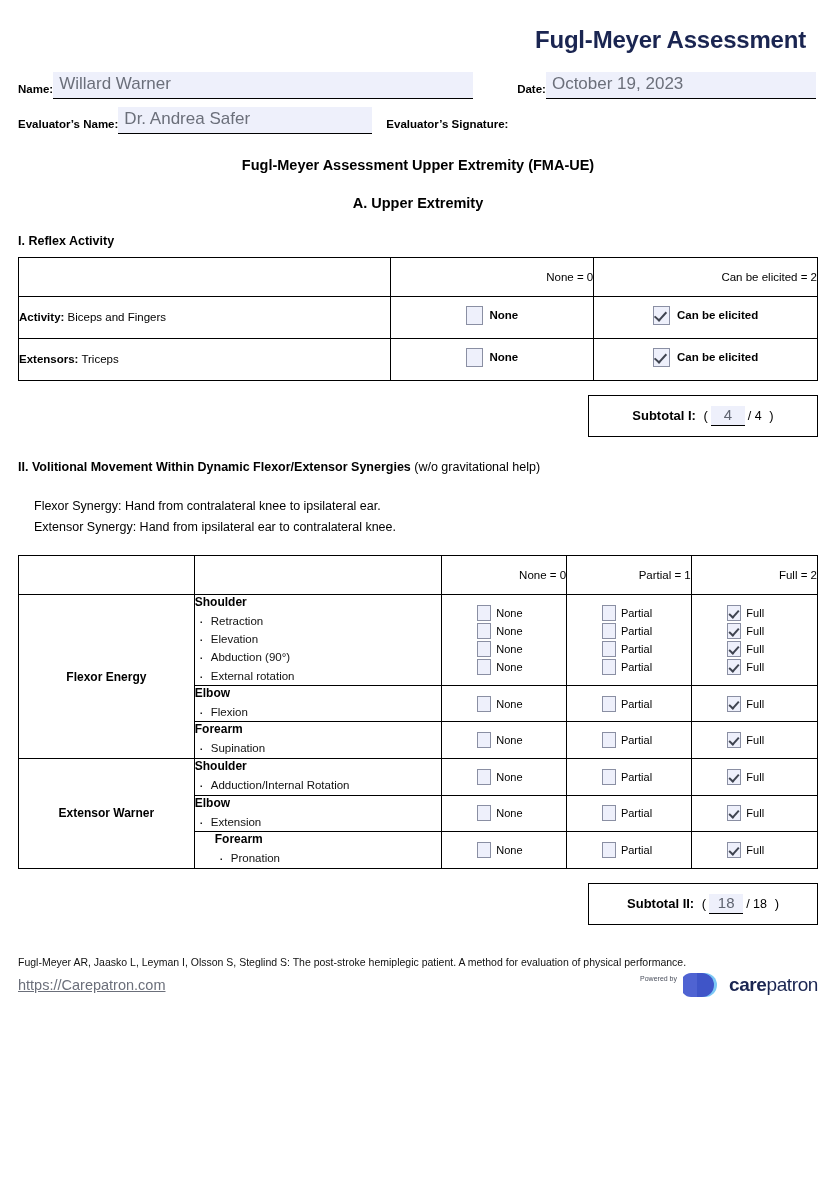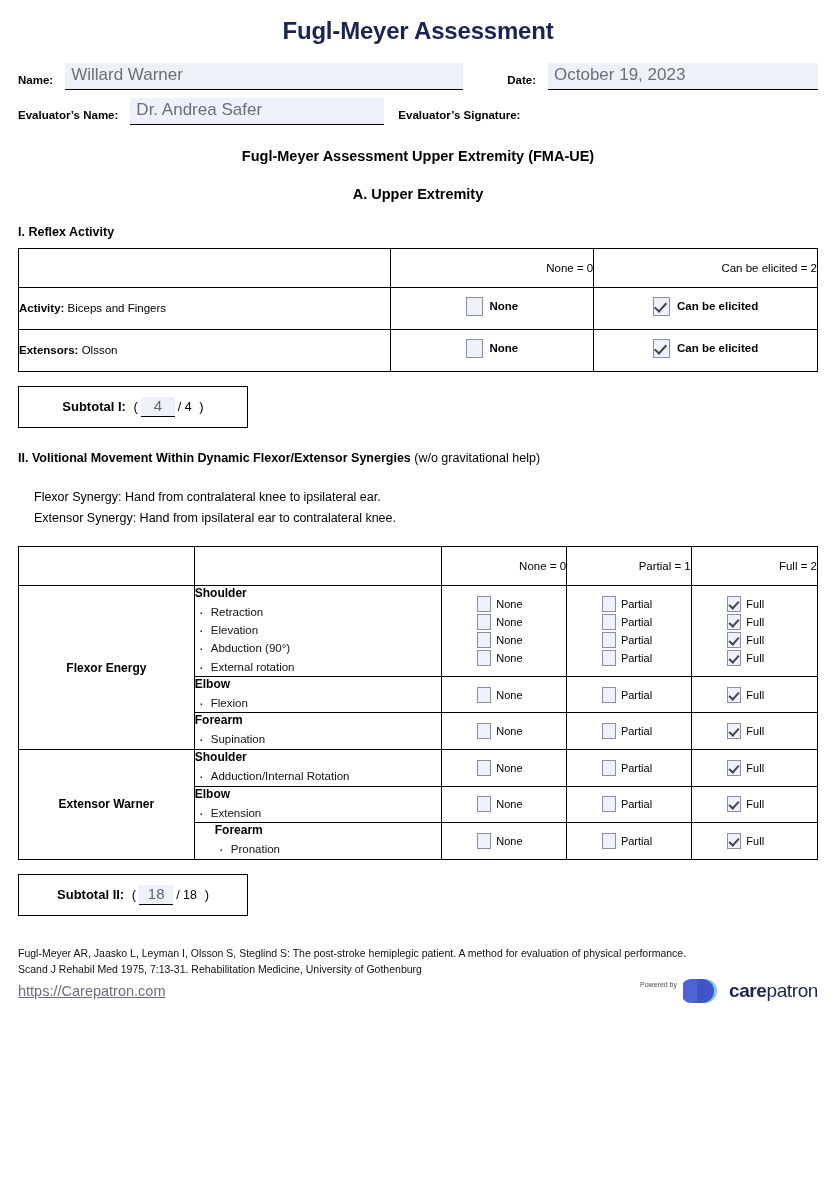--- a/index.html
+++ b/index.html
@@ -18,27 +18,27 @@
   .page {
     width: 836px;
     height: 1180px;
     box-sizing: border-box;
     padding: 0 18px;
     position: relative;
   }
 
   
   .doc-title {
-    text-align: center;
+    text-align: right;
     font-size: 24px;
     font-weight: bold;
     color: #1a2551;
     letter-spacing: -0.2px;
     padding-top: 14px;
-    margin: 3px;
+    margin: 12px;
   }
 
   
   .meta {
     margin-top: 18px;
   }
   .meta-row {
     display: flex;
     align-items: flex-end;
   }
@@ -53,21 +53,20 @@
   .meta-field {
     flex: 1;
     background: #eef0fb;
     border-bottom: 1.6px solid #000;
     font-size: 17px;
     color: #6b6f7a;
     padding: 1px 6px 2px 6px;
     line-height: 1.35;
     white-space: nowrap;
     overflow: hidden;
-    margin-left: 12px;
   }
   .w-name   { max-width: 408px; }
   .w-date   { max-width: 258px; }
   .w-ev     { max-width: 242px; }
   .w-sig    { max-width: 260px; }
   .gap-lg { width: 44px; flex: none; }
   .gap-sm { width: 14px; flex: none; }
 
   
   .subtitle {
@@ -150,20 +149,21 @@
   }
   .cbox.sm.checked::after {
     left: 2.5px; top: 2px;
     width: 4px; height: 8px;
     border-width: 0 2.1px 2.1px 0;
   }
 
   
   .subtotal-holder {
     display: flex;
+    justify-content: flex-end;
     margin-top: 14px;
   }
   .subtotal-box {
     border: 1.3px solid #000;
     width: 228px;
     height: 40px;
     display: flex;
     align-items: center;
     justify-content: center;
     font-size: 13px;
@@ -338,21 +338,21 @@
         </td>
         <td class="cell-center">
           <span class="cb-wrap">
             <span class="cbox checked"></span>
             <span>Can be elicited</span>
           </span>
         </td>
       </tr>
       <tr>
         <td class="rowlabel">
-          <b>Extensors:</b><span> Olsson</span>
+          <b>Extensors:</b><span> Triceps</span>
         </td>
         <td class="cell-center">
           <span class="cb-wrap">
             <span class="cbox"></span>
             <span>None</span>
           </span>
         </td>
         <td class="cell-center">
           <span class="cb-wrap">
             <span class="cbox checked"></span>
@@ -650,21 +650,20 @@
       <span>Subtotal II:</span>
       <span class="paren">&nbsp;(</span>
       <span class="score-field">18</span>
       <span class="denom">/ 18</span>
       <span class="paren">&nbsp;)</span>
     </div>
   </div>
 
   <div class="citation">
     <div>Fugl-Meyer AR, Jaasko L, Leyman I, Olsson S, Steglind S: The post-stroke hemiplegic patient. A method for evaluation of physical performance.</div>
-    <div>Scand J Rehabil Med 1975, 7:13-31. Rehabilitation Medicine, University of Gothenburg</div>
   </div>
 
   <div class="footer">
     <a class="site-url" href="#">https://Carepatron.com</a>
     <div class="brand">
       <span class="powered">Powered by</span>
       <svg class="brand-logo" width="40" height="28" viewBox="0 0 40 28">
         <path d="M14 2 L14 26 L8 26 A8 9 0 0 1 8 2 Z" fill="#4f63d2"></path>
         <path d="M22 2 A9 9 0 0 1 22 26 L14 26 L14 2 Z" fill="#7cc8f5"></path>
         <path d="M14 2 L14 26 L19 26 A12 12 0 0 0 19 2 Z" fill="#3f55c8"></path>

